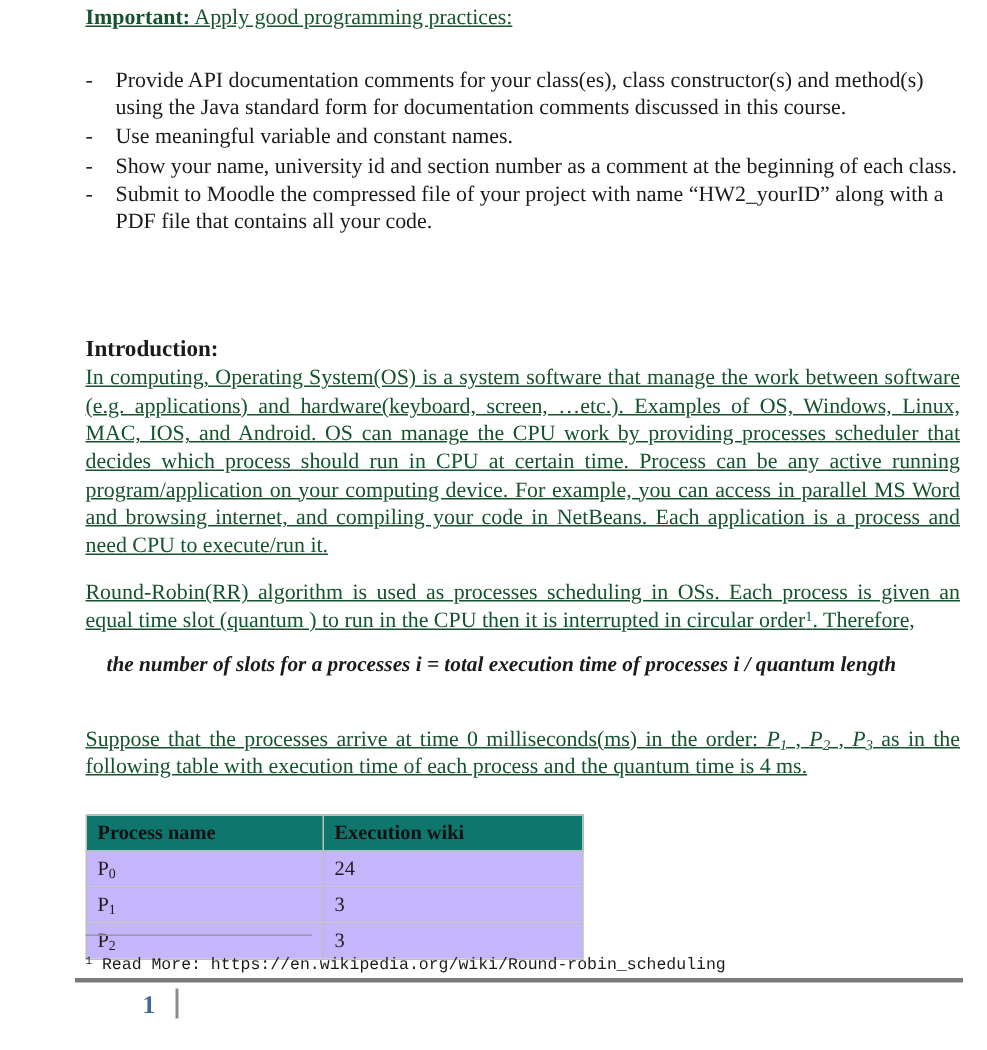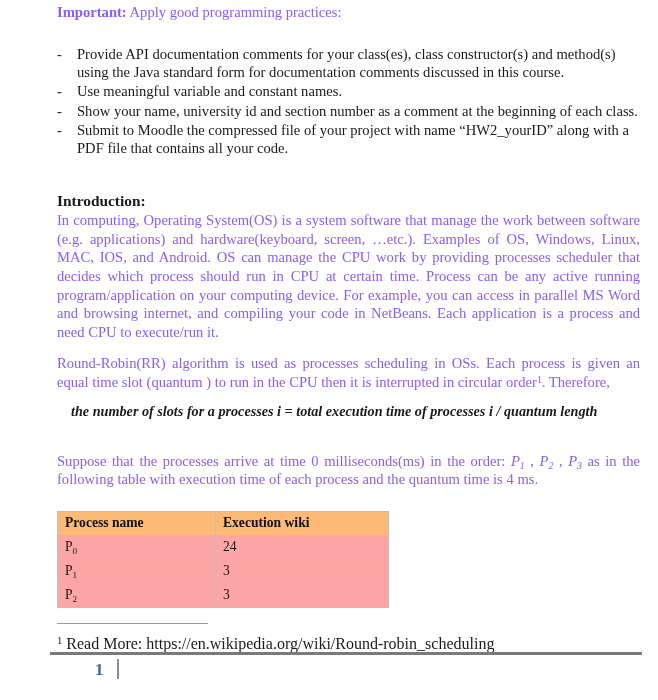--- a/index.html
+++ b/index.html
@@ -33,21 +33,22 @@
     top: 0px;
     width: 583px;
   }
 
   
   .para {
     font-size: 14.6px;
     line-height: 18.6px;
     text-align: justify;
     margin: 0;
-    color: #8b5cf6;
+    color: #14532d;
+    text-decoration: underline;
   }
   .bold { font-weight: bold; }
   .ital { font-style: italic; }
 
   
   .important-line {
     margin-top: 3px;
     font-size: 14.6px;
     line-height: 18px;
   }
@@ -77,21 +78,21 @@
 
   
   .heading {
     font-weight: bold;
     font-size: 15.4px;
     margin: 0;
     line-height: 20px;
   }
 
   
-  .mt-intro   { margin-top: 34px; }
+  .mt-intro   { margin-top: 66px; }
   .mt-p1      { margin-top: 0; }
   .mt-p2      { margin-top: 13px; }
   .mt-formula { margin-top: 10px; }
   .mt-p3      { margin-top: 32px; }
 
   .formula {
     font-weight: bold;
     font-style: italic;
     font-size: 14.2px;
     line-height: 18px;
@@ -108,26 +109,26 @@
   }
   .proc-table th,
   .proc-table td {
     border: 1px solid #bfbfbf;
     padding: 3px 0 3px 7px;
     text-align: left;
     height: 17px;
     vertical-align: middle;
   }
   .proc-table th {
-    background: #fdba74;
+    background: #0f766e;
     font-weight: bold;
     color: #111;
   }
   .proc-table td {
-    background: #fca5a5;
+    background: #c4b5fd;
     color: #1b1b1b;
   }
   .col-a { width: 150px; }
   .col-b { width: 165px; }
 
   sub { font-size: 0.68em; line-height: 0; vertical-align: -0.28em; }
   sup { font-size: 0.66em; line-height: 0; vertical-align: 0.45em; }
 
   
   .footnote-sep {
@@ -136,24 +137,25 @@
     top: 623px;
     width: 151px;
     height: 0;
     border-top: 1px solid #9a9a9a;
   }
   .footnote {
     position: absolute;
     left: 57px;
     top: 636px;
     width: 583px;
-    font-size: 16px;
+    font-size: 11px;
     line-height: 16px;
     color: #1b1b1b;
     white-space: nowrap;
+    font-family: Liberation Mono, monospace;
   }
 
   
   .footer-rule {
     position: absolute;
     left: 50px;
     top: 652px;
     width: 592px;
     height: 3px;
     background: #7a7a7a;

